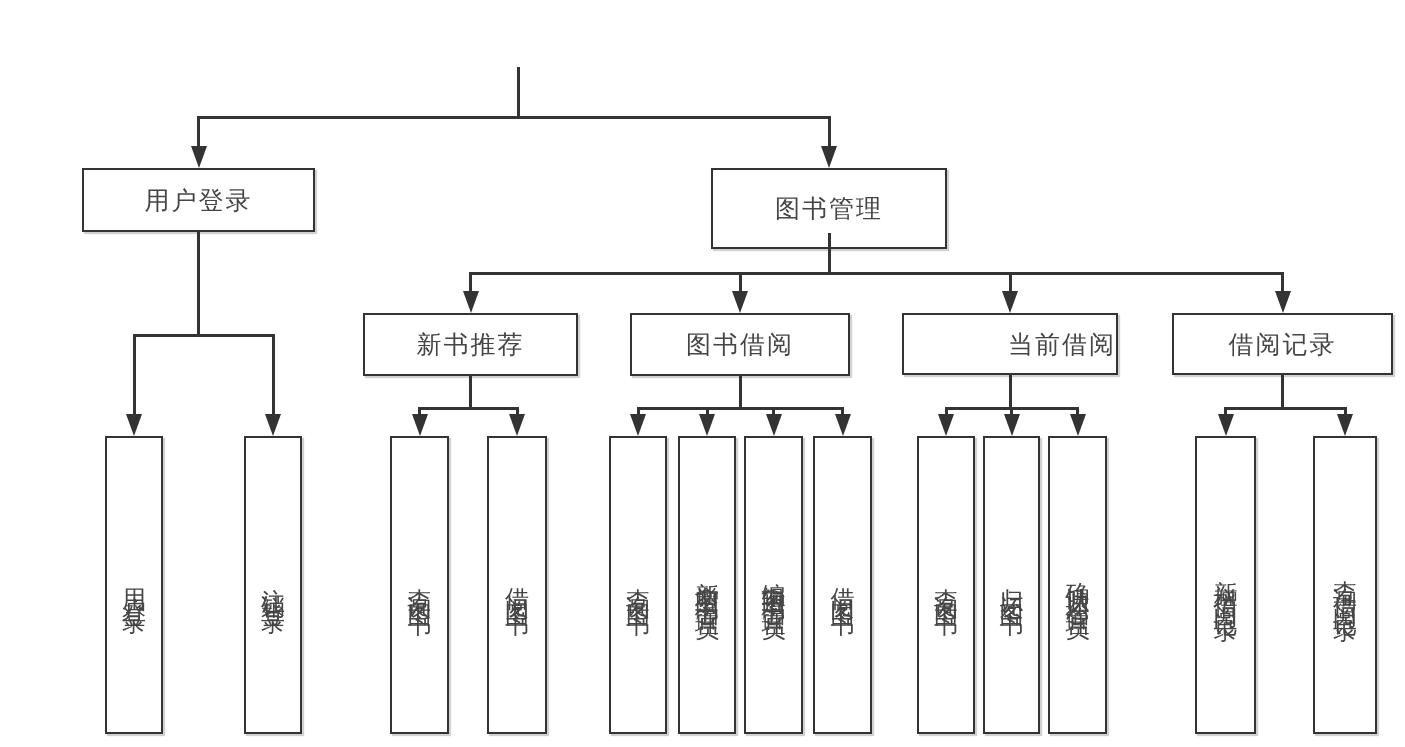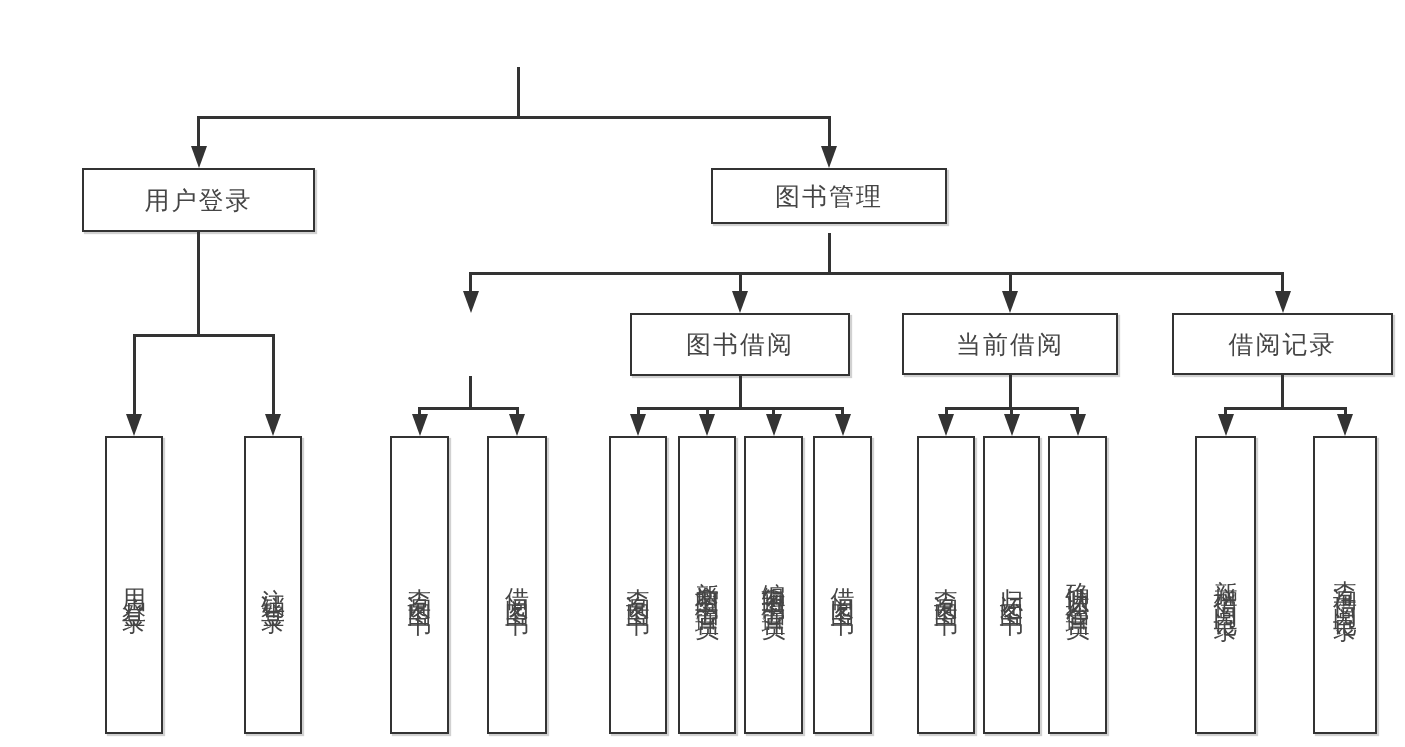--- a/index.html
+++ b/index.html
@@ -69,21 +69,21 @@
   <div class="hline" style="left:197px;top:115.5px;width:633.5px;"></div>
 
   <div class="vline" style="left:197px;top:115.5px;height:33px;"></div>
   <div class="arrow" style="left:190.5px;top:146px;"></div>
   <div class="vline" style="left:827.5px;top:115.5px;height:33px;"></div>
   <div class="arrow" style="left:821px;top:146px;"></div>
 
   <div class="box" style="left:82px;top:168px;width:233px;height:64px;">
     <span>用户登录</span>
   </div>
-  <div class="box" style="left:711px;top:168px;width:236px;height:56px;">
+  <div class="box" style="left:711px;top:168px;width:236px;height:81px;">
     <span>图书管理</span>
   </div>
 
   <div class="vline" style="left:197px;top:232px;height:104px;"></div>
   <div class="hline" style="left:132.5px;top:333.5px;width:142px;"></div>
   <div class="vline" style="left:132.5px;top:333.5px;height:82px;"></div>
   <div class="arrow" style="left:126px;top:414px;"></div>
   <div class="vline" style="left:271.5px;top:333.5px;height:82px;"></div>
   <div class="arrow" style="left:265px;top:414px;"></div>
 
@@ -92,24 +92,27 @@
 
   <div class="vline" style="left:469px;top:271.5px;height:24px;"></div>
   <div class="arrow" style="left:462.5px;top:291px;"></div>
   <div class="vline" style="left:738.5px;top:271.5px;height:24px;"></div>
   <div class="arrow" style="left:732px;top:291px;"></div>
   <div class="vline" style="left:1008.5px;top:271.5px;height:24px;"></div>
   <div class="arrow" style="left:1002px;top:291px;"></div>
   <div class="vline" style="left:1281px;top:271.5px;height:24px;"></div>
   <div class="arrow" style="left:1274.5px;top:291px;"></div>
 
+  <div class="box" style="left:363px;top:313px;width:215px;height:63px;">
+    <span>新书推荐</span>
+  </div>
   <div class="box" style="left:630px;top:313px;width:220px;height:63px;font-family:Liberation Mono, monospace;">
     <span>图书借阅</span>
   </div>
-  <div class="box" style="left:902px;top:313px;width:216px;height:62px;">
+  <div class="box" style="left:902px;top:313px;width:216px;height:62px;justify-content:flex-end;">
     <span>当前借阅</span>
   </div>
   <div class="box" style="left:1172px;top:313px;width:221px;height:62px;">
     <span>借阅记录</span>
   </div>
 
   <div class="vline" style="left:469px;top:376px;height:33px;"></div>
   <div class="vline" style="left:738.5px;top:376px;height:33px;"></div>
   <div class="vline" style="left:1008.5px;top:375px;height:34px;"></div>
   <div class="vline" style="left:1281px;top:374px;height:35px;"></div>

